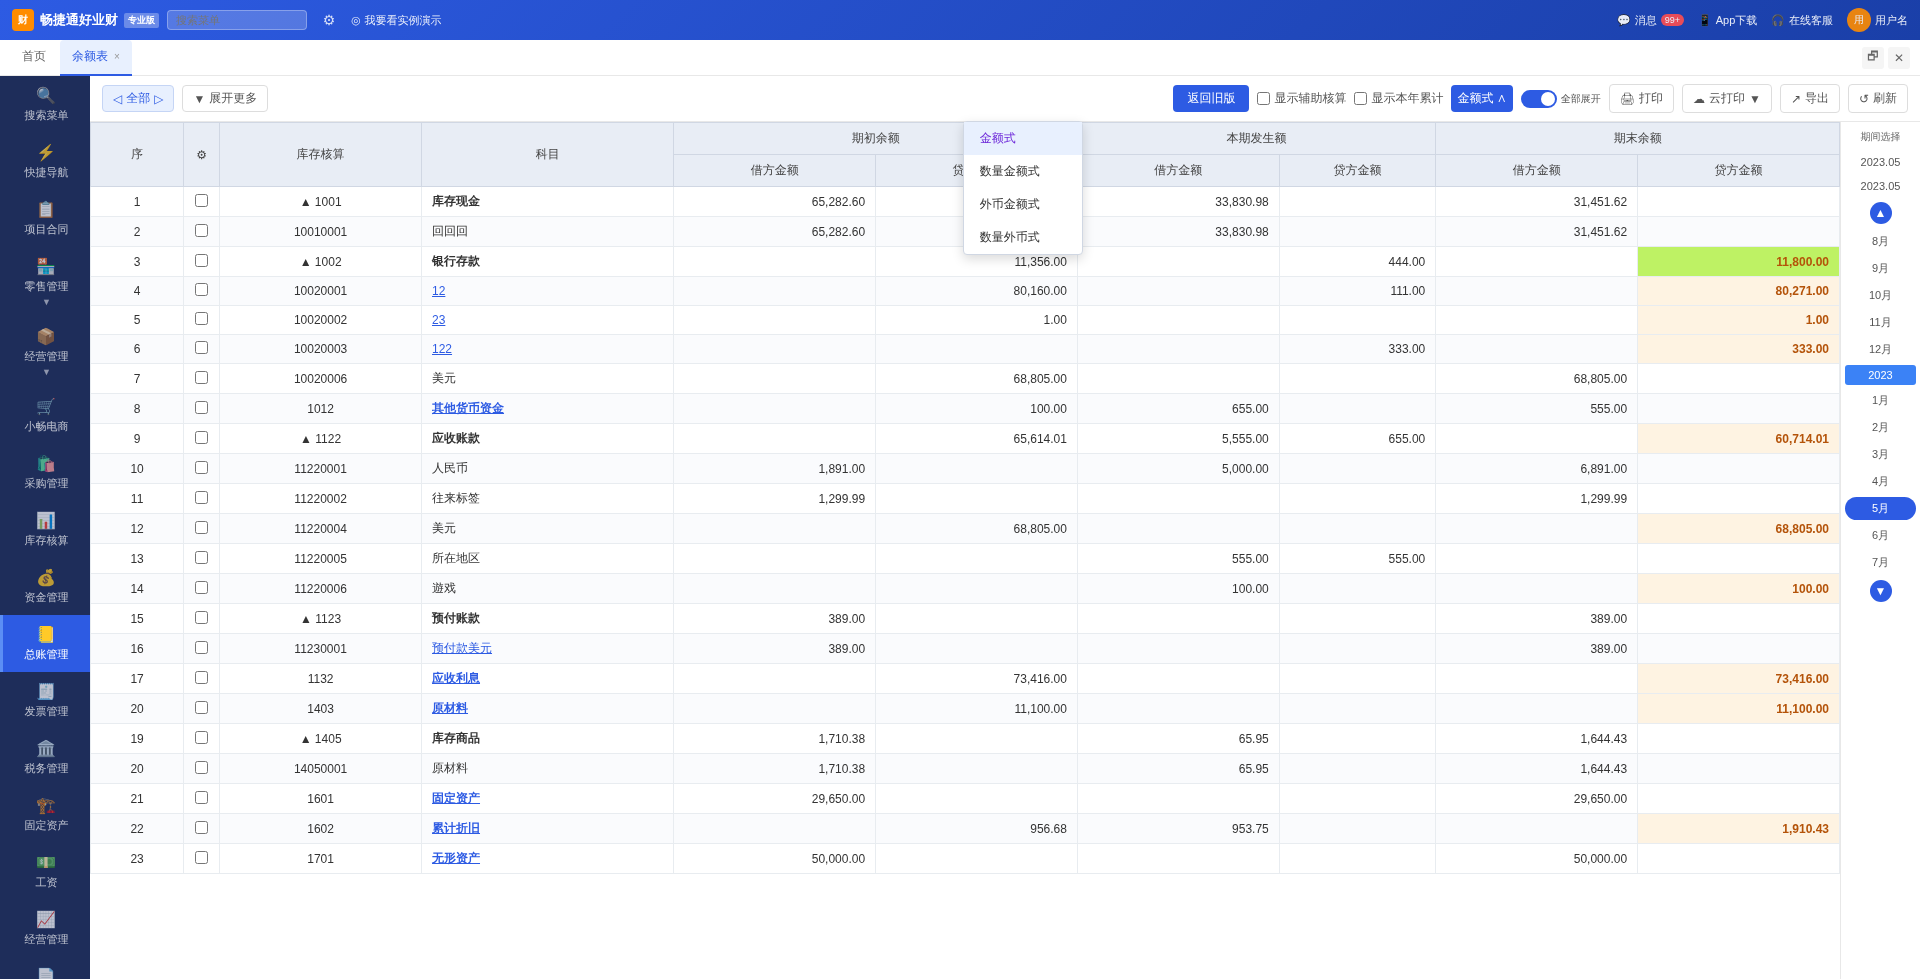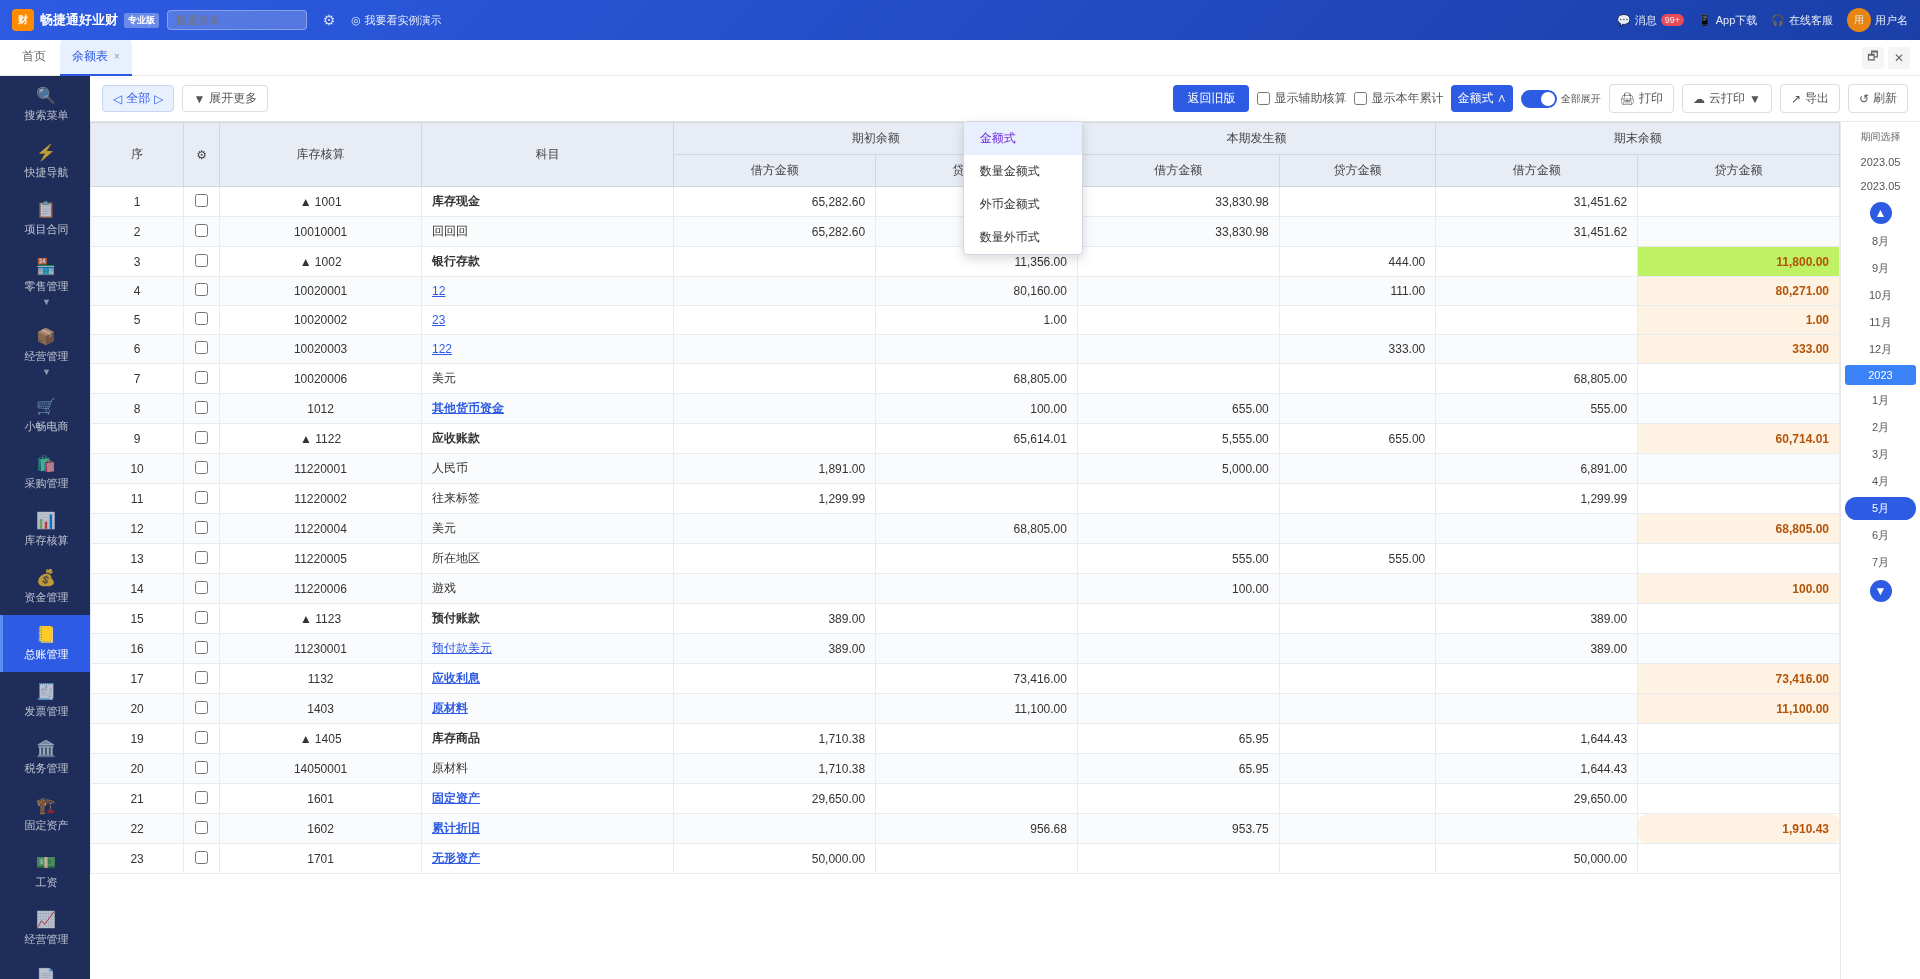--- a/index.html
+++ b/index.html
@@ -615,21 +615,21 @@
               <tr class="row-even">
                 <td class="text-center">22</td>
                 <td class="text-center"><input type="checkbox" style=""></td>
                 <td class="text-center">1602</td>
                 <td class="link bold">累计折旧</td>
                 <td class="text-right"></td>
                 <td class="text-right">956.68</td>
                 <td class="text-right">953.75</td>
                 <td class="text-right"></td>
                 <td class="text-right"></td>
-                <td class="text-right" style="background: rgb(254, 243, 226); color: rgb(180, 83, 9); font-weight: 600; border-radius: 9px;">1,910.43</td>
+                <td class="text-right" style="background: rgb(254, 243, 226); color: rgb(180, 83, 9); font-weight: 600;">1,910.43</td>
               </tr>
               <tr>
                 <td class="text-center">23</td>
                 <td class="text-center"><input type="checkbox" style=""></td>
                 <td class="text-center">1701</td>
                 <td class="link bold">无形资产</td>
                 <td class="text-right">50,000.00</td>
                 <td class="text-right"></td>
                 <td class="text-right"></td>
                 <td class="text-right"></td>

